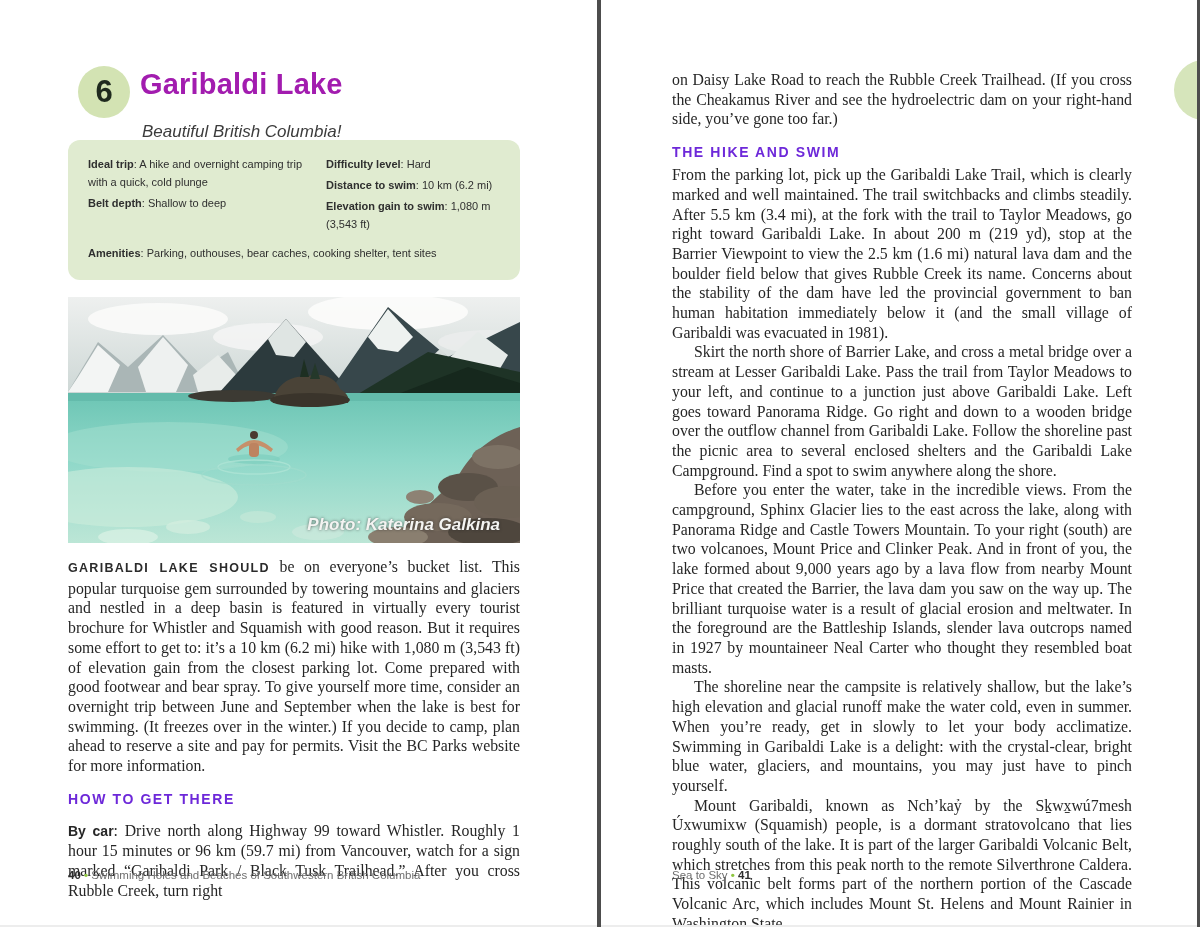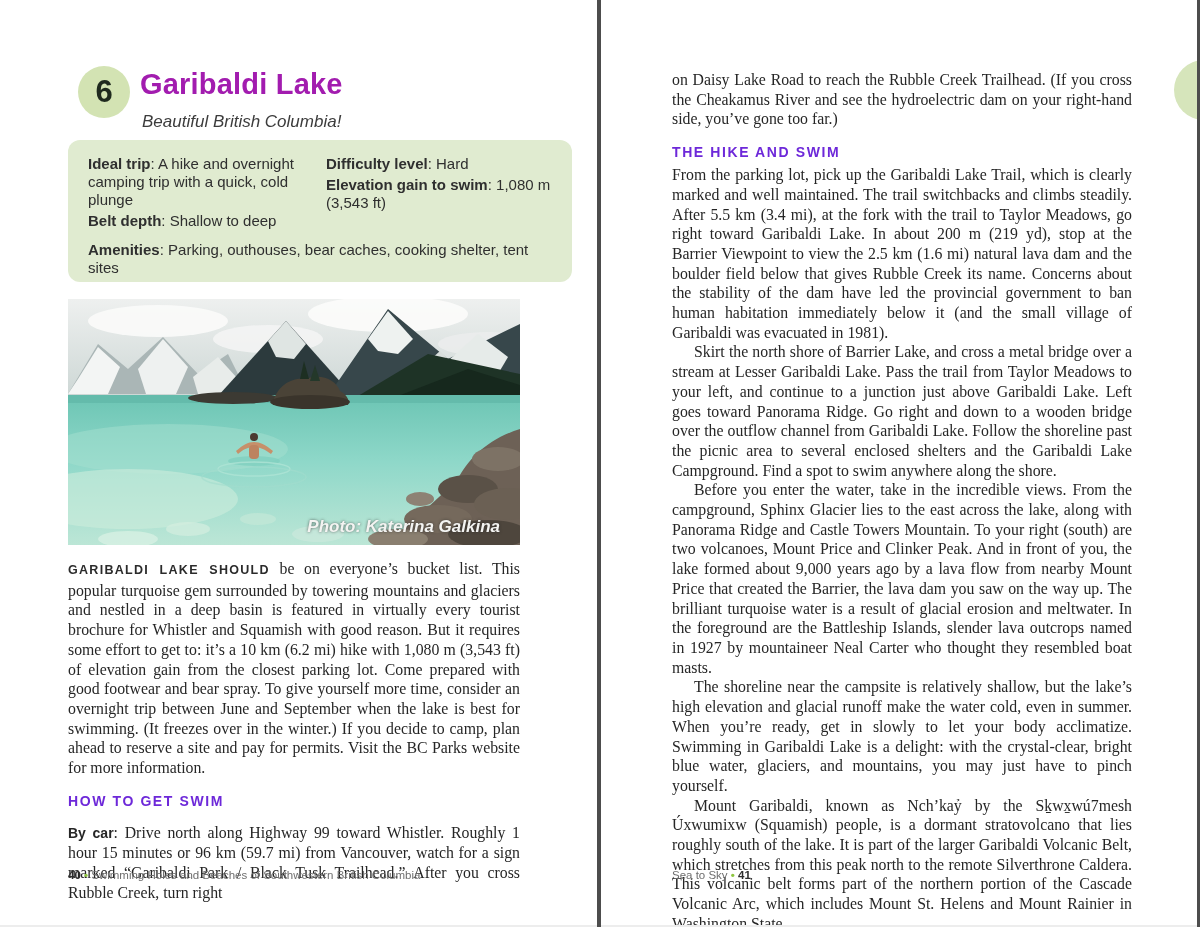--- a/index.html
+++ b/index.html
@@ -29,28 +29,28 @@
     position: absolute; left: 10px; top: 2px; width: 52px; height: 52px;
     background: #d3e3b3; border-radius: 50%;
     display: flex; align-items: center; justify-content: center;
   }
   .chapter-number { font-size: 31px; font-weight: bold; color: #1f2a1e; }
   .chapter-title {
     position: absolute; left: 72px; top: 4px;
     font-size: 29px; font-weight: bold; color: #a21caf; letter-spacing: 0.2px;
   }
   .chapter-subtitle {
-    position: absolute; left: 74px; top: 48px;
+    position: absolute; left: 74px; top: 58px;
     font-size: 17px; font-style: italic; color: #3c3c3c;
   }
 
   .info-box {
-    margin-top: 0px; width: 504px; background: #e0ebd0;
-    border-radius: 12px; padding: 15px 20px 5px 20px;
-    font-size: 15px; line-height: 18px; color: #2f2f2f;
+    margin-top: 0px; width: 452px; background: #e0ebd0;
+    border-radius: 12px; padding: 15px 20px 18px 20px;
+    font-size: 11px; line-height: 18px; color: #2f2f2f;
   }
   .info-cols { display: flex; }
   .info-col-left { width: 238px; padding-right: 14px; }
   .info-col-right { flex: 1; }
   .info-item { margin-bottom: 3px; }
   .info-label { font-weight: bold; }
   .info-amenities { margin-top: 8px; }
 
   .photo {
     position: relative; margin-top: 17px; width: 452px; height: 246px;
@@ -115,20 +115,21 @@
     </div>
 
     <div class="info-box">
       <div class="info-cols">
         <div class="info-col-left">
           <div class="info-item"><span class="info-label">Ideal trip</span><span>: A hike and overnight camping trip with a quick, cold plunge</span></div>
           <div class="info-item"><span class="info-label">Belt depth</span><span>: Shallow to deep</span></div>
         </div>
         <div class="info-col-right">
           <div class="info-item"><span class="info-label">Difficulty level</span><span>: Hard</span></div>
+          <div class="info-item"><span class="info-label">Distance to swim</span><span>: 10 km (6.2 mi)</span></div>
           <div class="info-item"><span class="info-label">Elevation gain to swim</span><span>: 1,080 m (3,543 ft)</span></div>
         </div>
       </div>
       <div class="info-amenities"><span class="info-label">Amenities</span><span>: Parking, outhouses, bear caches, cooking shelter, tent sites</span></div>
     </div>
 
     <div class="photo">
       <svg width="452" height="246" viewBox="0 0 452 246">
         <defs>
           <linearGradient id="sky" x1="0" y1="0" x2="0" y2="1">
@@ -194,21 +195,21 @@
         <ellipse cx="120" cy="230" rx="22" ry="7" fill="#d4eee0" opacity="0.7"></ellipse>
         <ellipse cx="190" cy="220" rx="18" ry="6" fill="#c8e9d8" opacity="0.6"></ellipse>
         <ellipse cx="250" cy="235" rx="26" ry="8" fill="#cfeadd" opacity="0.6"></ellipse>
         <ellipse cx="60" cy="240" rx="30" ry="8" fill="#dcf2e6" opacity="0.7"></ellipse>
       </svg>
       <div class="photo-caption">Photo: Katerina Galkina</div>
     </div>
 
     <div class="body-serif"><span class="lead-caps">GARIBALDI LAKE SHOULD</span><span> be on everyone’s bucket list. This popular turquoise gem surrounded by towering mountains and glaciers and nestled in a deep basin is featured in virtually every tourist brochure for Whistler and Squamish with good reason. But it requires some effort to get to: it’s a 10 km (6.2 mi) hike with 1,080 m (3,543 ft) of elevation gain from the closest parking lot. Come prepared with good footwear and bear spray. To give yourself more time, consider an overnight trip between June and September when the lake is best for swimming. (It freezes over in the winter.) If you decide to camp, plan ahead to reserve a site and pay for permits. Visit the BC Parks website for more information.</span></div>
 
-    <div class="section-heading">HOW TO GET SWIM</div>
+    <div class="section-heading">HOW TO GET THERE</div>
 
     <div class="body-serif"><span class="inline-bold-sans">By car</span><span>: Drive north along Highway 99 toward Whistler. Roughly 1 hour 15 minutes or 96 km (59.7 mi) from Vancouver, watch for a sign marked “Garibaldi Park / Black Tusk Trailhead.” After you cross Rubble Creek, turn right</span></div>
 
   </div>
 
   <div class="page-right">
     <div class="body-serif">on Daisy Lake Road to reach the Rubble Creek Trailhead. (If you cross the Cheakamus River and see the hydroelectric dam on your right-hand side, you’ve gone too far.)</div>
     <div class="section-heading">THE HIKE AND SWIM</div>
     <div class="body-serif">From the parking lot, pick up the Garibaldi Lake Trail, which is clearly marked and well maintained. The trail switchbacks and climbs steadily. After 5.5 km (3.4 mi), at the fork with the trail to Taylor Meadows, go right toward Garibaldi Lake. In about 200 m (219 yd), stop at the Barrier Viewpoint to view the 2.5 km (1.6 mi) natural lava dam and the boulder field below that gives Rubble Creek its name. Concerns about the stability of the dam have led the provincial government to ban human habitation immediately below it (and the small village of Garibaldi was evacuated in 1981).</div>
     <div class="body-serif indent">Skirt the north shore of Barrier Lake, and cross a metal bridge over a stream at Lesser Garibaldi Lake. Pass the trail from Taylor Meadows to your left, and continue to a junction just above Garibaldi Lake. Left goes toward Panorama Ridge. Go right and down to a wooden bridge over the outflow channel from Garibaldi Lake. Follow the shoreline past the picnic area to several enclosed shelters and the Garibaldi Lake Campground. Find a spot to swim anywhere along the shore.</div>

